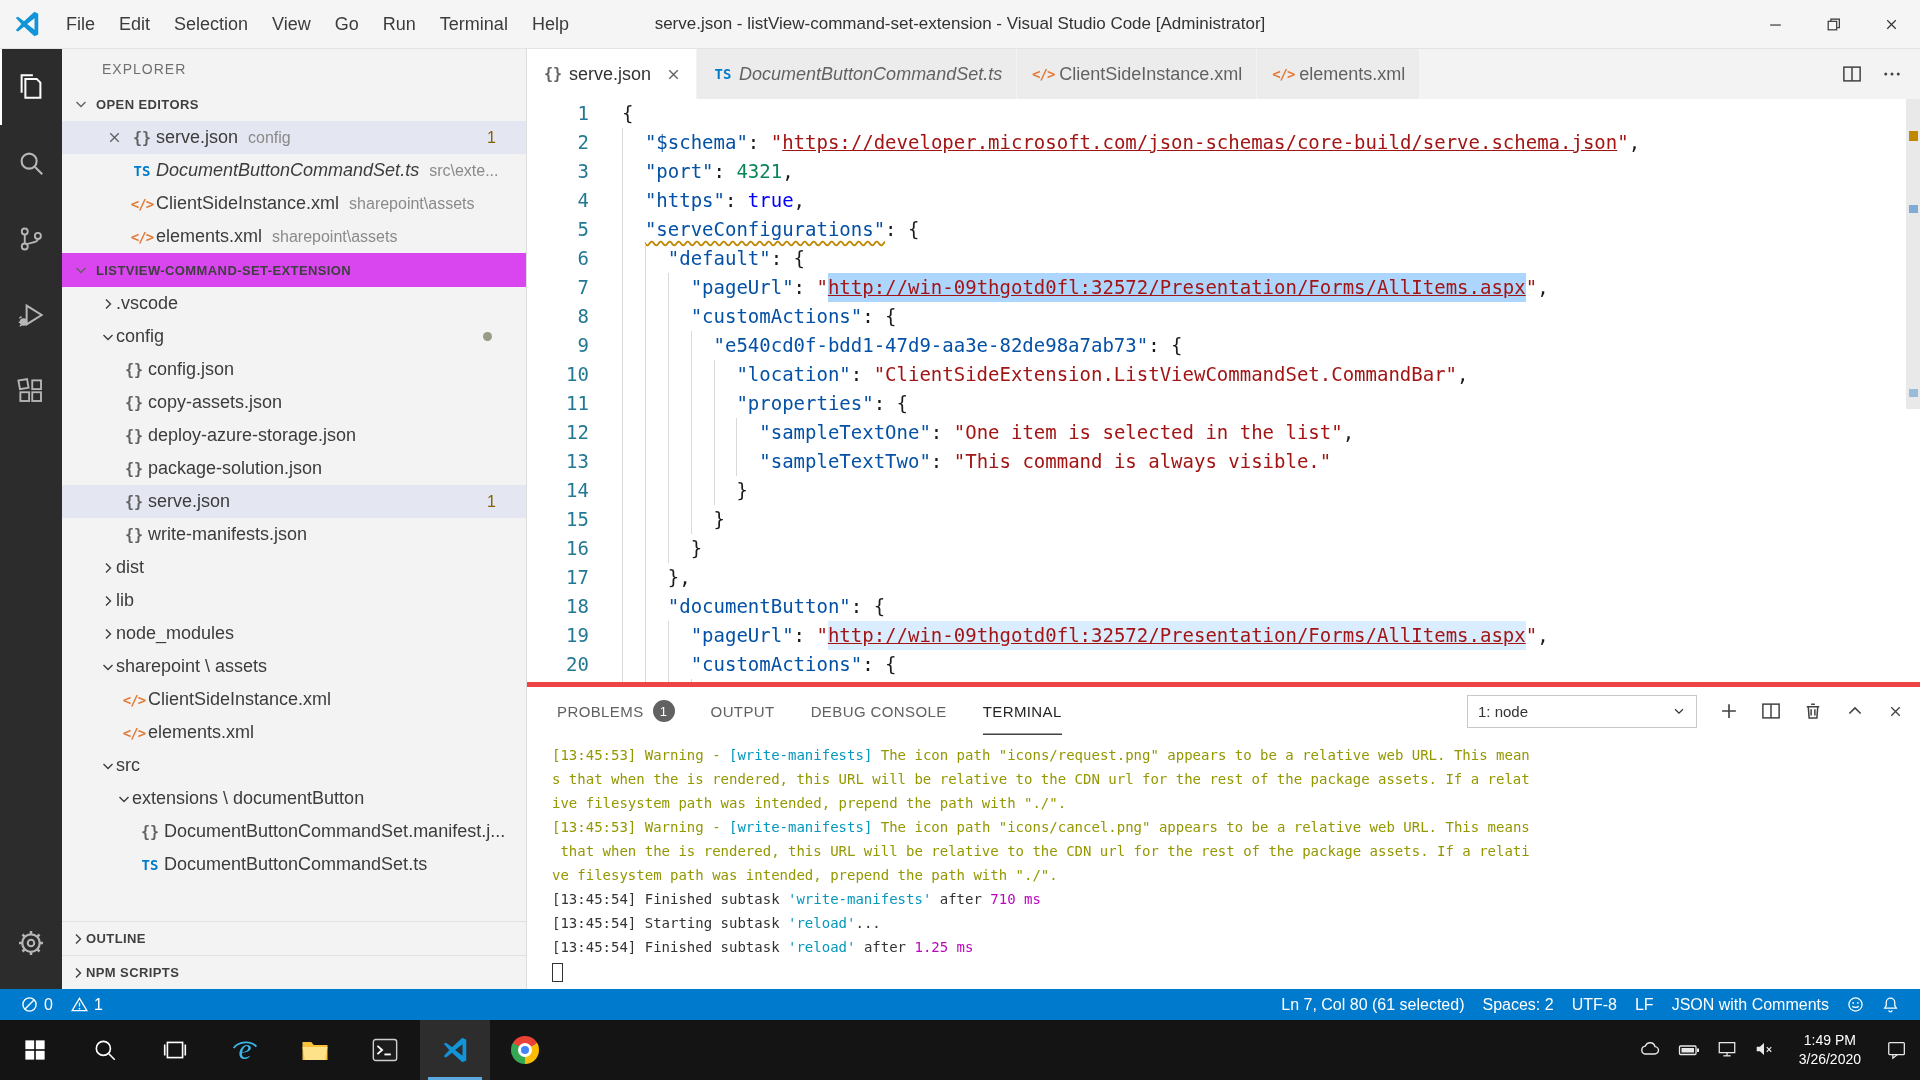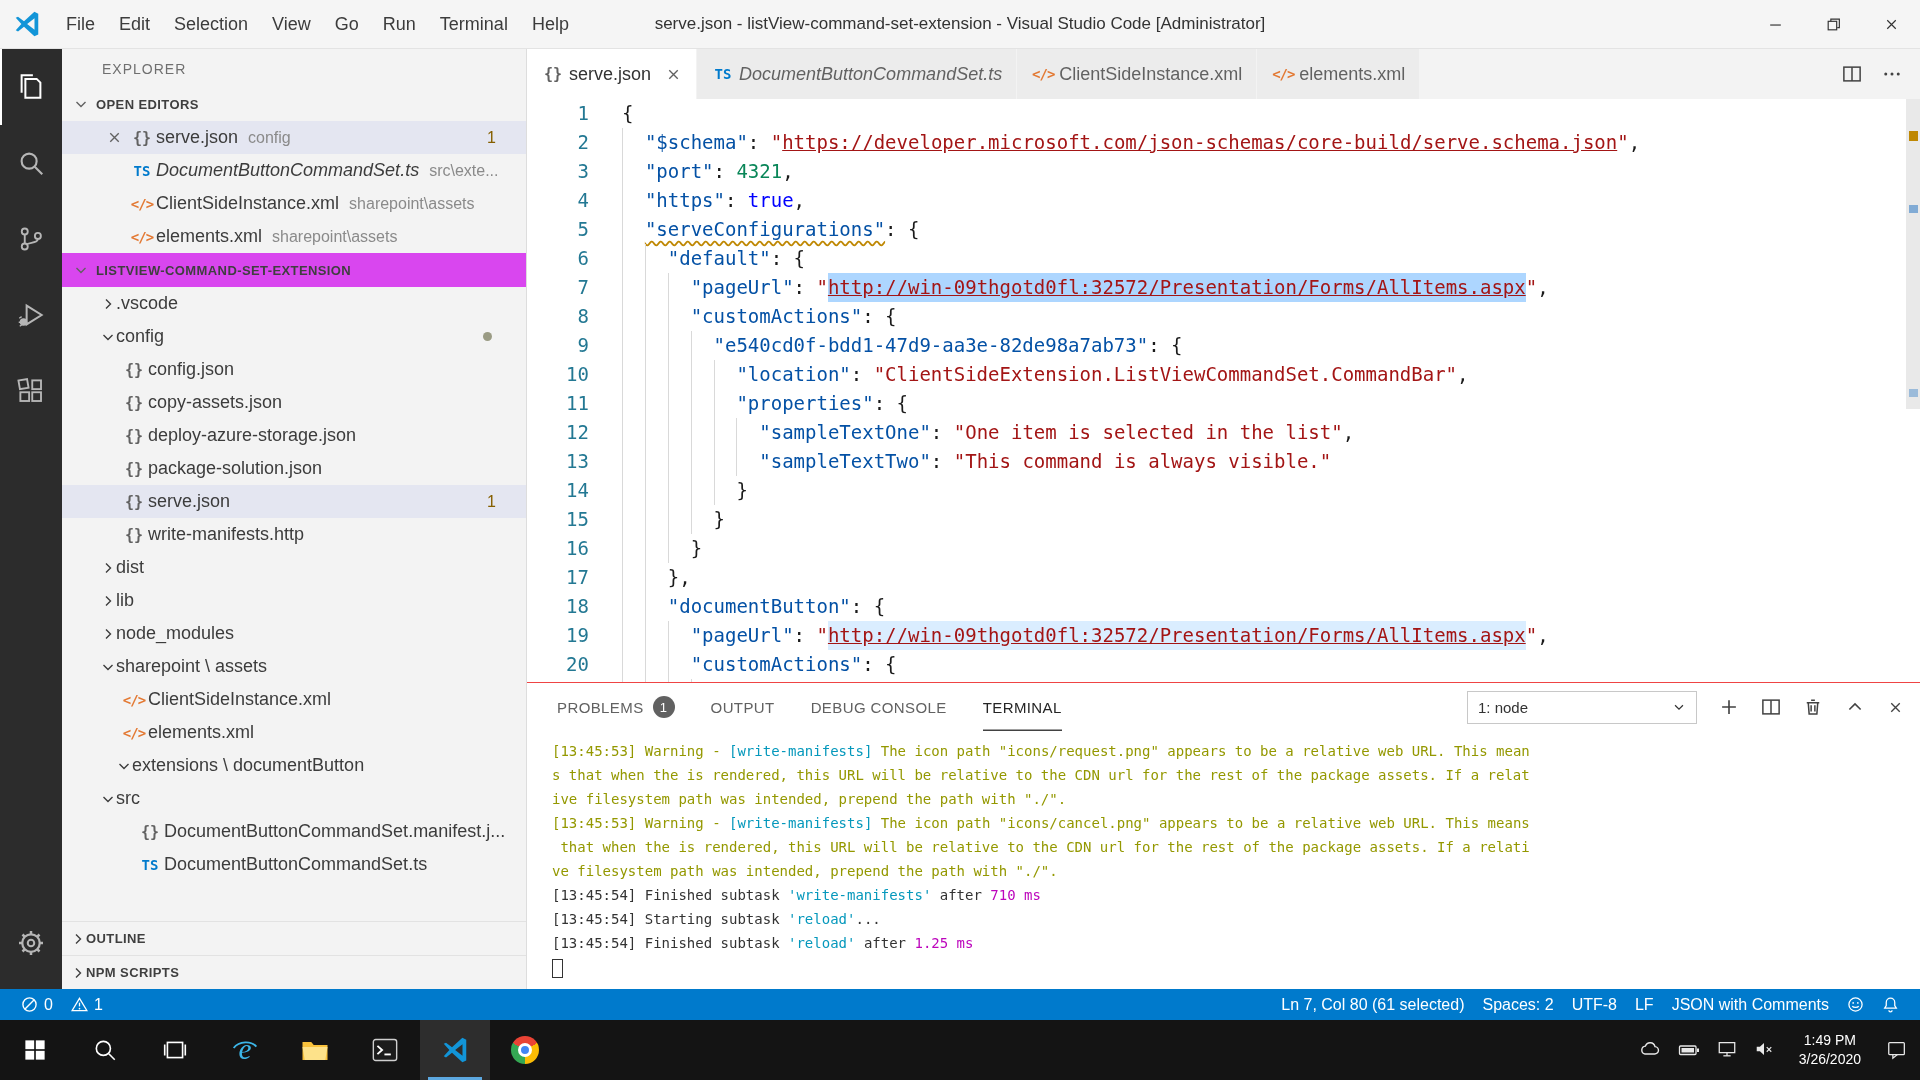--- a/index.html
+++ b/index.html
@@ -73,21 +73,21 @@
   .tok.p { color: #1b1b1b; }
   .tok.u { text-decoration-line: underline; }
   .tok.sel { background: var(--selection); display: inline-block; height: 29px; vertical-align: top; }
   .tok.hl { background: rgba(173,214,255,.45); display: inline-block; height: 29px; vertical-align: top; }
   .tok.w { text-decoration-line: underline; text-decoration-style: wavy; text-decoration-color: var(--warning); text-underline-offset: 4px; }
   .overview { position: absolute; top: 0; right: 0; width: 14px; height: 100%; }
   .ov-thumb { position: absolute; top: 0; right: 0; width: 14px; height: 310px; background: rgba(120,120,120,.16); }
   .ov-mark { position: absolute; right: 2px; width: 9px; }
 
   
-  .panel { flex: 1; border-top: 1px solid #ef4444; background: #fff; display: flex; flex-direction: column; min-height: 0; }
+  .panel { flex: 1; border-top: 5px solid #ef4444; background: #fff; display: flex; flex-direction: column; min-height: 0; }
   .panel-header { height: 48px; flex: none; display: flex; align-items: center; padding: 0 16px 0 30px; }
   .ptab { margin-right: 36px; height: 48px; display: flex; align-items: center; gap: 9px; font-size: 15px; letter-spacing: .4px; color: #616161; }
   .ptab.active { color: #252525; box-shadow: inset 0 -1.5px 0 #424242; }
   .pcount { width: 22px; height: 22px; border-radius: 50%; background: #616161; color: #fff; font-size: 13px; display: flex; align-items: center; justify-content: center; }
   .panel-actions { margin-left: auto; display: flex; align-items: center; gap: 22px; color: #424242; }
   .term-dd { width: 230px; height: 33px; border: 1px solid #c8c8c8; background: #fff; display: flex; align-items: center; justify-content: space-between; padding: 0 10px; font-size: 15px; color: #333; }
   .terminal { flex: 1; padding: 8px 0 0 25px; font-family: "DejaVu Sans Mono", monospace; font-size: 14px; line-height: 24px; overflow: hidden; }
   .tline { white-space: pre; }
   .tk-y { color: var(--term_yellow); }
   .tk-c { color: var(--term_cyan); }
@@ -291,21 +291,21 @@
           <span class="fi fi-json">{}</span>
           <span class="tlabel">package-solution.json</span>
         </div>
         <div class="trow selected" style="padding-left: 54px;">
           <span class="fi fi-json">{}</span>
           <span class="tlabel">serve.json</span>
           <span class="pbadge">1</span>
         </div>
         <div class="trow" style="padding-left: 54px;">
           <span class="fi fi-json">{}</span>
-          <span class="tlabel">write-manifests.http</span>
+          <span class="tlabel">write-manifests.json</span>
         </div>
         <div class="trow" style="padding-left: 38px;">
           <span class="icn">
             <svg viewBox="0 0 16 16" width="16" height="16">
               <path d="M6 3.5l4.5 4.5L6 12.5" fill="none" stroke="currentColor" stroke-width="1.4"></path>
             </svg>
           </span>
           <span class="tlabel">dist</span>
         </div>
         <div class="trow" style="padding-left: 38px; align-items: center;">
@@ -333,35 +333,35 @@
           <span class="tlabel">sharepoint \ assets</span>
         </div>
         <div class="trow" style="padding-left: 54px;">
           <span class="fi fi-xml">&lt;/&gt;</span>
           <span class="tlabel">ClientSideInstance.xml</span>
         </div>
         <div class="trow" style="padding-left: 54px;">
           <span class="fi fi-xml">&lt;/&gt;</span>
           <span class="tlabel">elements.xml</span>
         </div>
+        <div class="trow" style="padding-left: 38px;">
+          <span class="icn">
+            <svg viewBox="0 0 16 16" width="16" height="16">
+              <path d="M3.5 6l4.5 4.5L12.5 6" fill="none" stroke="currentColor" stroke-width="1.4"></path>
+            </svg>
+          </span>
+          <span class="tlabel">src</span>
+        </div>
         <div class="trow" style="padding-left: 54px;">
           <span class="icn">
             <svg viewBox="0 0 16 16" width="16" height="16">
               <path d="M3.5 6l4.5 4.5L12.5 6" fill="none" stroke="currentColor" stroke-width="1.4"></path>
             </svg>
           </span>
           <span class="tlabel">extensions \ documentButton</span>
-        </div>
-        <div class="trow" style="padding-left: 38px;">
-          <span class="icn">
-            <svg viewBox="0 0 16 16" width="16" height="16">
-              <path d="M3.5 6l4.5 4.5L12.5 6" fill="none" stroke="currentColor" stroke-width="1.4"></path>
-            </svg>
-          </span>
-          <span class="tlabel">src</span>
         </div>
         <div class="trow" style="padding-left: 70px;">
           <span class="fi fi-json">{}</span>
           <span class="tlabel">DocumentButtonCommandSet.manifest.j...</span>
         </div>
         <div class="trow" style="padding-left: 70px;">
           <span class="fi fi-ts">TS</span>
           <span class="tlabel">DocumentButtonCommandSet.ts</span>
         </div>
       </div>

